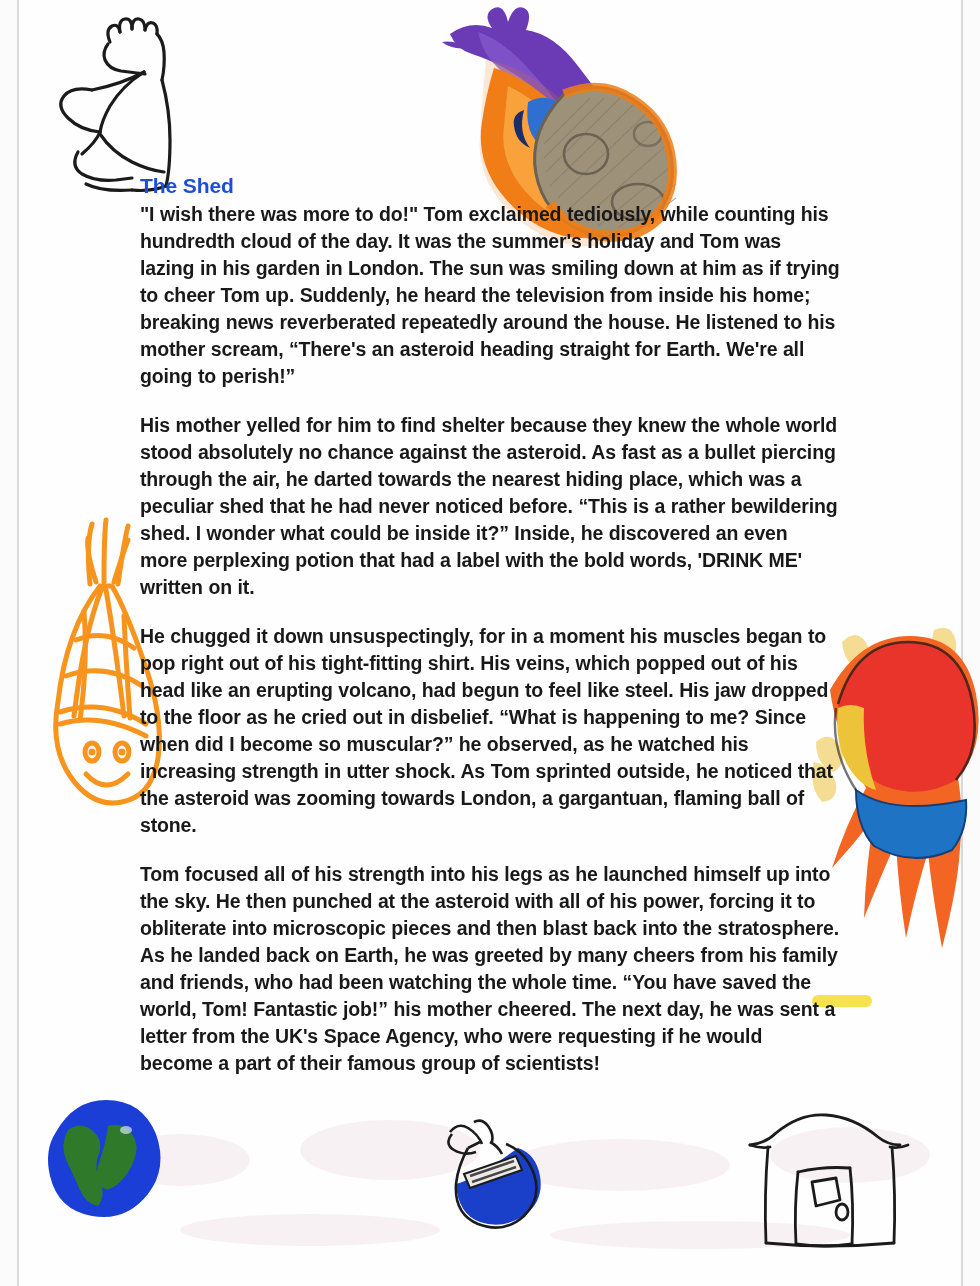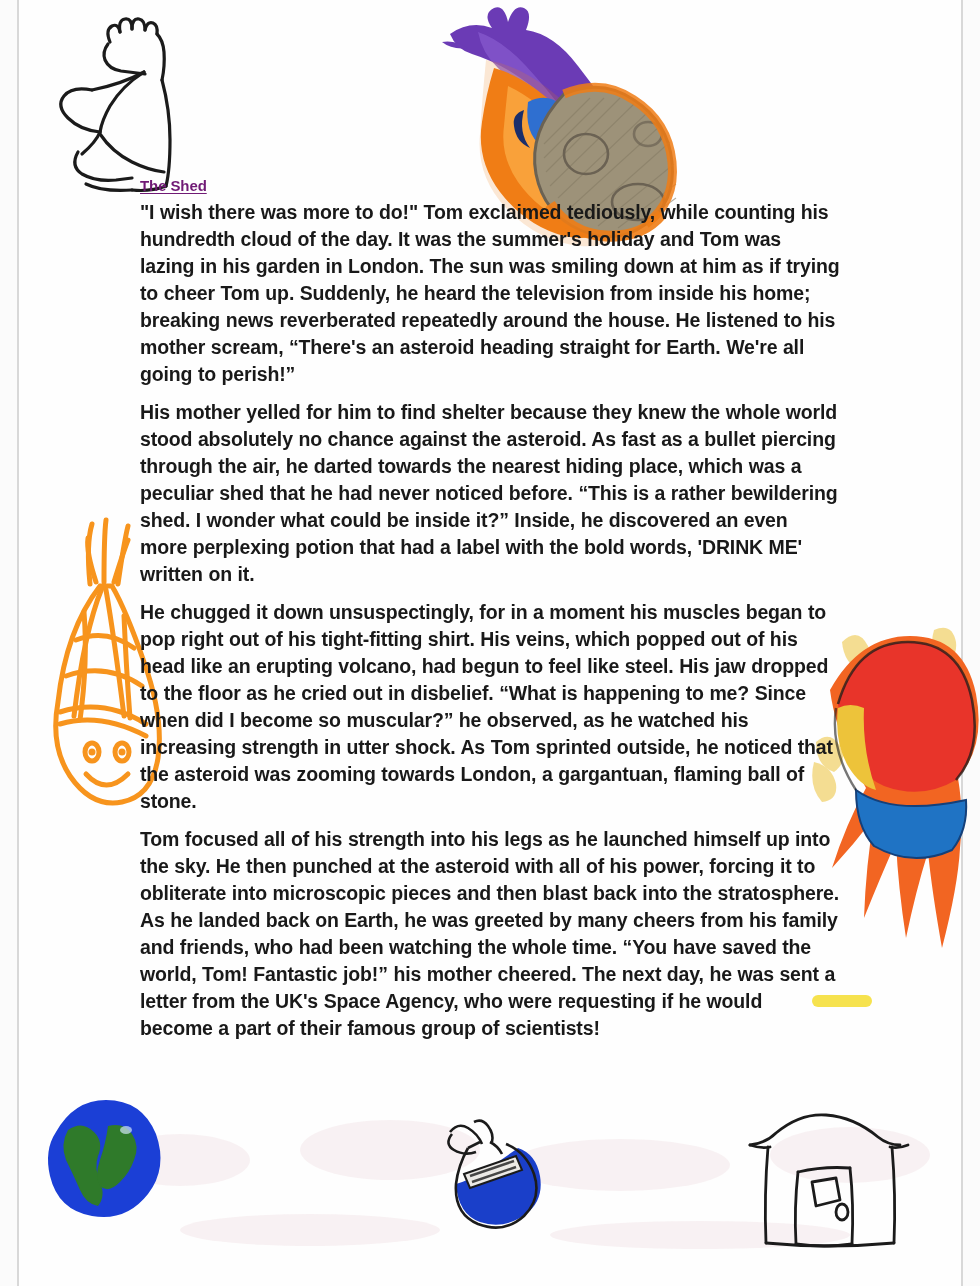--- a/index.html
+++ b/index.html
@@ -43,40 +43,39 @@
   }
 
   
   .story {
     position: absolute;
     left: 140px;
     top: 172px;
     width: 700px;
   }
   .heading-line {
-    font-size: 15px;
+    font-size: 21px;
     font-weight: bold;
-    color: #701a75;
+    color: #1d4ed8;
     line-height: 27px;
     letter-spacing: -0.1px;
-    text-decoration: underline;
     text-underline-offset: 2px;
     display: inline-block;
   }
   .heading-wrap { line-height: 27px; }
   p.para {
     margin: 0;
     font-size: 19.5px;
     font-weight: bold;
     color: #191919;
     line-height: 27px;
     letter-spacing: -0.15px;
     word-spacing: .3px;
   }
-  p.para.gap { margin-top: 11px; }
+  p.para.gap { margin-top: 22px; }
 
   
   .highlighter {
     position: absolute;
     left: 812px;
     top: 995px;
     width: 60px;
     height: 12px;
     background: #f5e03f;
     border-radius: 6px;

